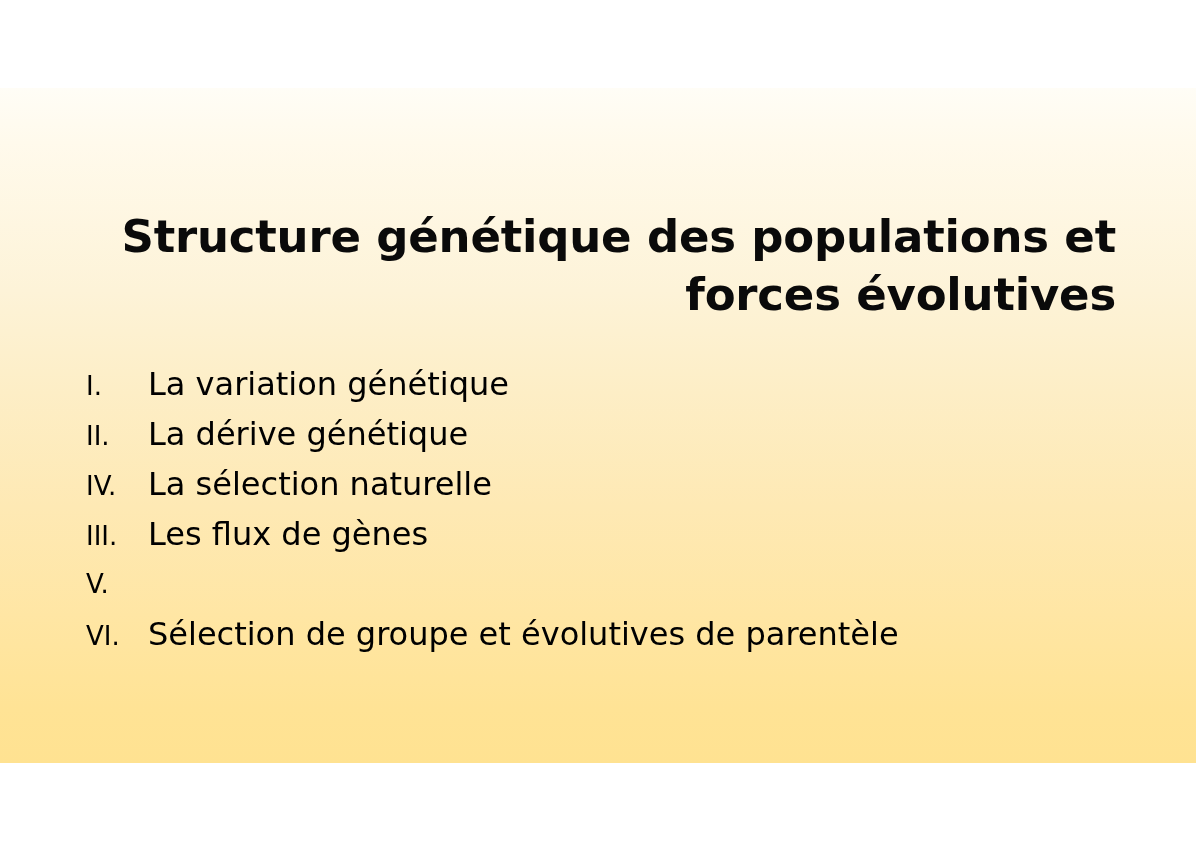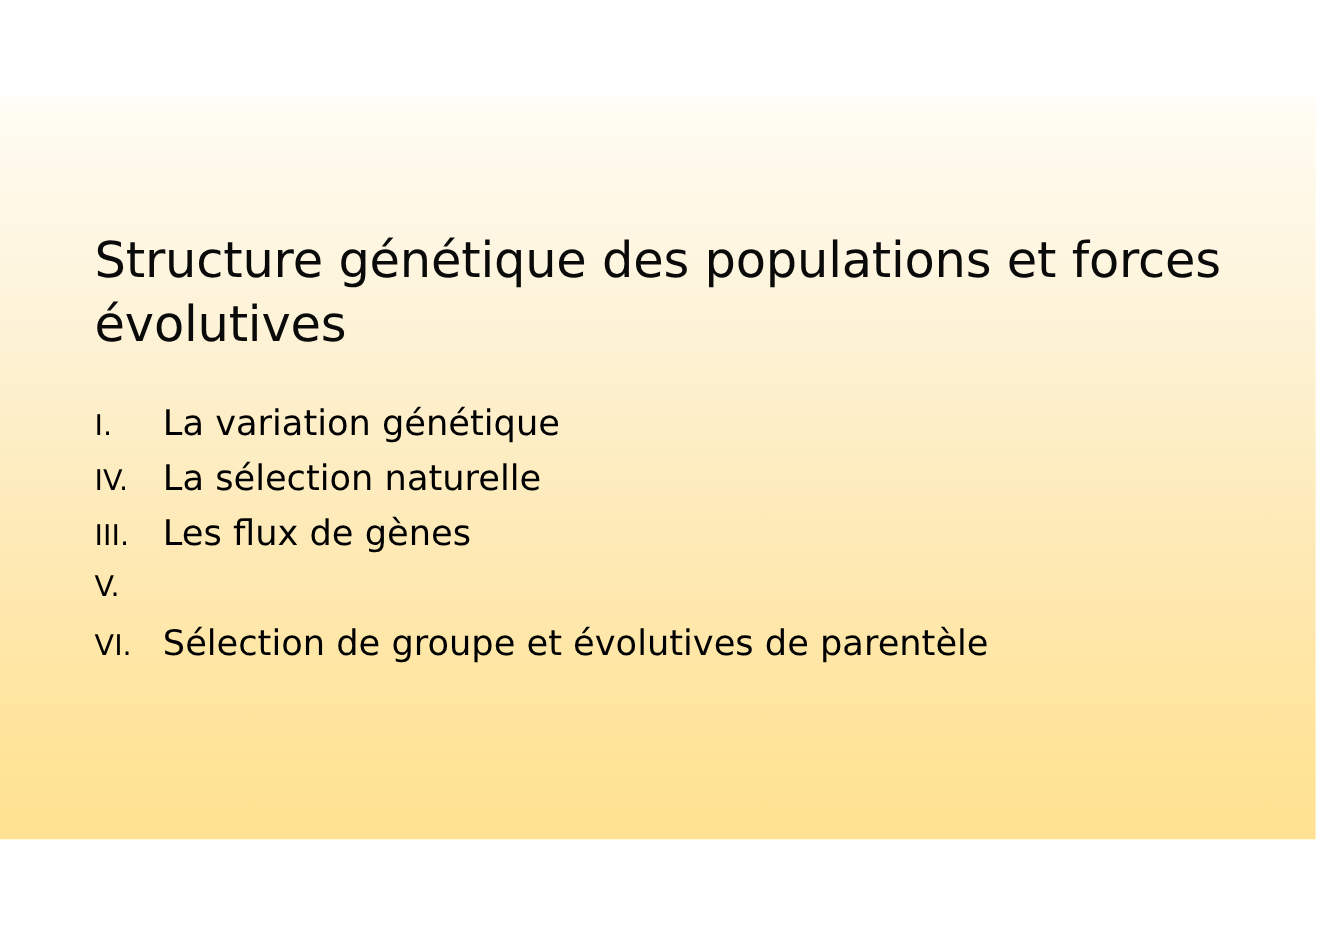--- a/index.html
+++ b/index.html
@@ -42,26 +42,27 @@
     overflow: hidden;
   }
 
   #slide-title {
     position: absolute;
     left: 86px;
     top: 120px;
     width: 1030px;
     margin: 0;
     font-family: "DejaVu Sans", sans-serif;
-    font-weight: 400;
+    font-weight: 700;
     font-size: 45px;
     line-height: 58px;
     letter-spacing: -0.2px;
     color: #0a0a0a;
     white-space: pre-wrap;
+    text-align: right;
   }
 
   #outline-list {
     position: absolute;
     left: 86px;
     top: 271px;
     width: 1020px;
     list-style: none;
     margin: 0;
     padding: 0;
@@ -102,20 +103,24 @@
 
     <h1 id="slide-title">Structure génétique des populations et forces évolutives</h1>
 
     <ul id="outline-list">
 
       <li class="outline-item">
         <span class="outline-marker">I.</span>
         <span class="outline-text">La variation génétique</span>
       </li>
 
+      <li class="outline-item">
+        <span class="outline-marker">II.</span>
+        <span class="outline-text">La dérive génétique</span>
+      </li>
 
       <li class="outline-item">
         <span class="outline-marker">IV.</span>
         <span class="outline-text">La sélection naturelle</span>
       </li>
 
       <li class="outline-item">
         <span class="outline-marker">III.</span>
         <span class="outline-text">Les flux de gènes</span>
       </li>

